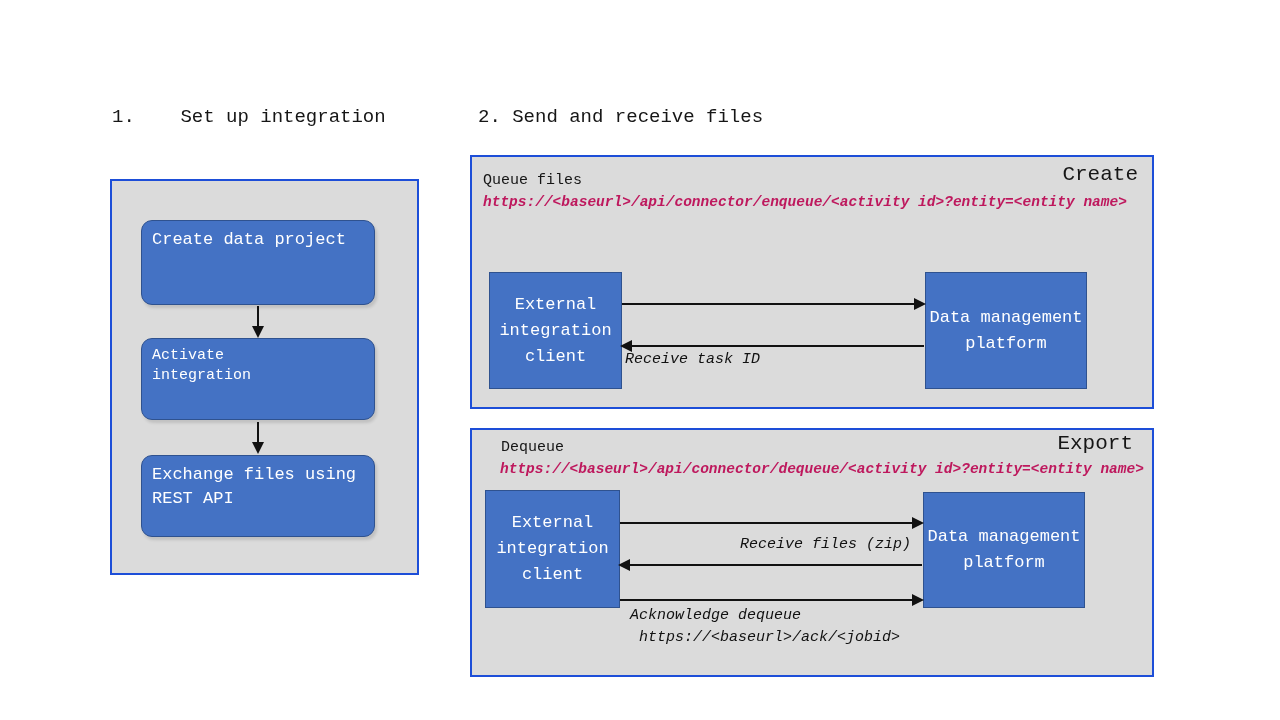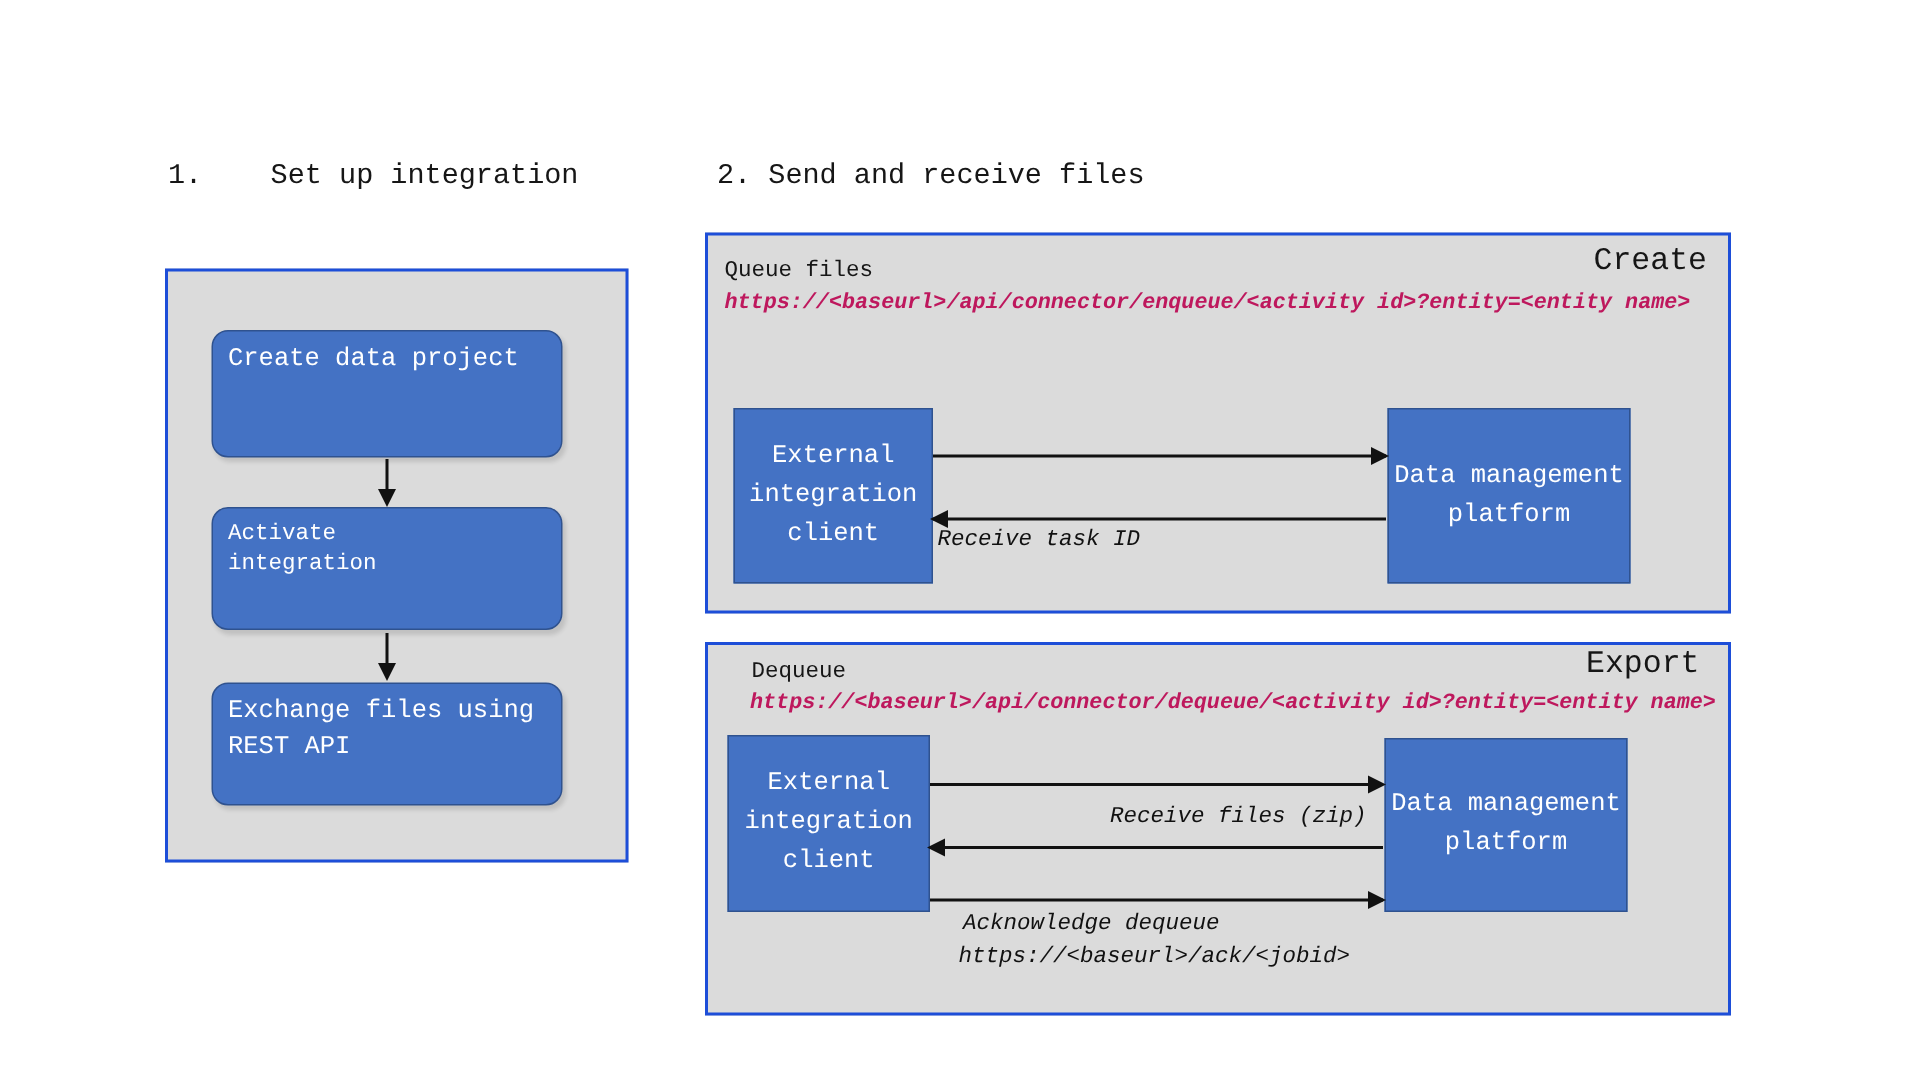--- a/index.html
+++ b/index.html
@@ -76,21 +76,21 @@
   #import-endpoint { left: 11px; top: 37px; }
   #export-endpoint { left: 28px; top: 31px; }
 
   .corner-label { position: absolute; font-size: 21px; color: #161616; }
   #import-corner { right: 14px; top: 6px; }
   #export-corner { right: 19px; top: 2px; }
 
   .note { position: absolute; font-style: italic; font-size: 15px; color: #111; white-space: nowrap; }
   #import-return-note { left: 153px; top: 194px; }
   #export-receive-note { right: 241px; top: 106px; }
-  #export-ack-note { left: 170px; top: 177px; }
+  #export-ack-note { left: 158px; top: 177px; }
   #export-ack-url  { left: 167px; top: 199px; }
 
   
   .arrow-h { position: absolute; height: 2px; background: #111; }
   .arrow-h.dir-right::after {
     content: ""; position: absolute; right: -2px; top: -5px;
     width: 0; height: 0;
     border-left: 12px solid #111;
     border-top: 6px solid transparent;
     border-bottom: 6px solid transparent;

